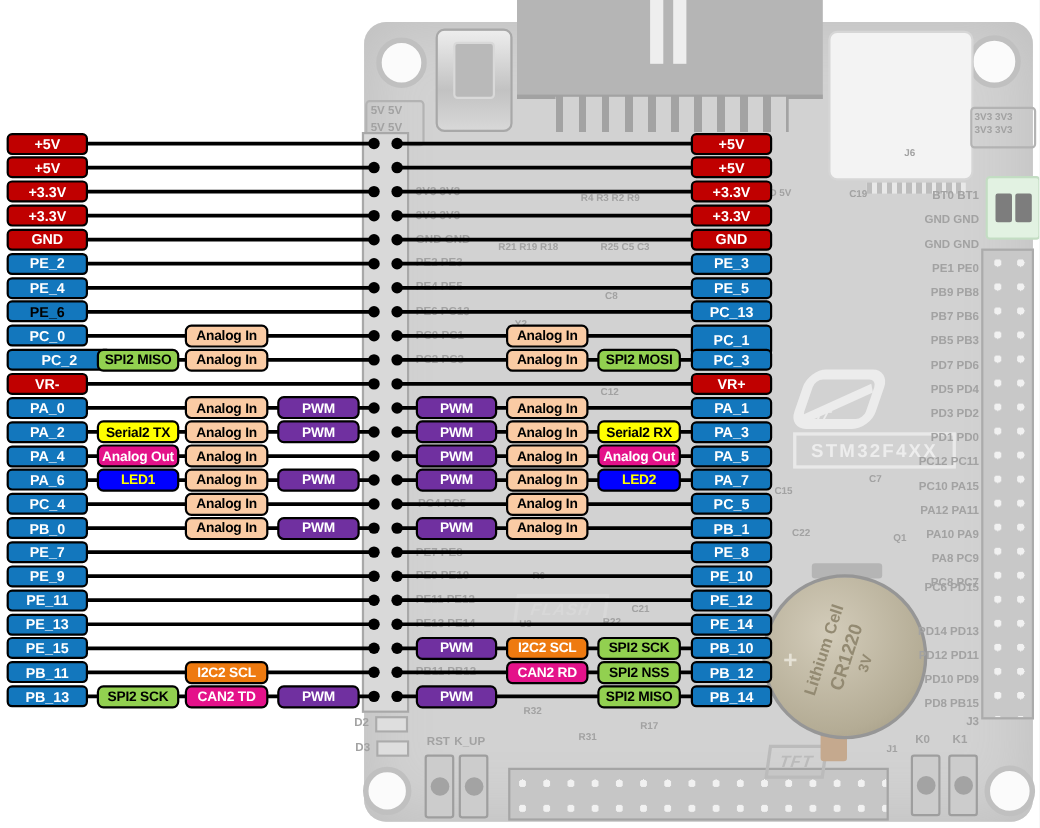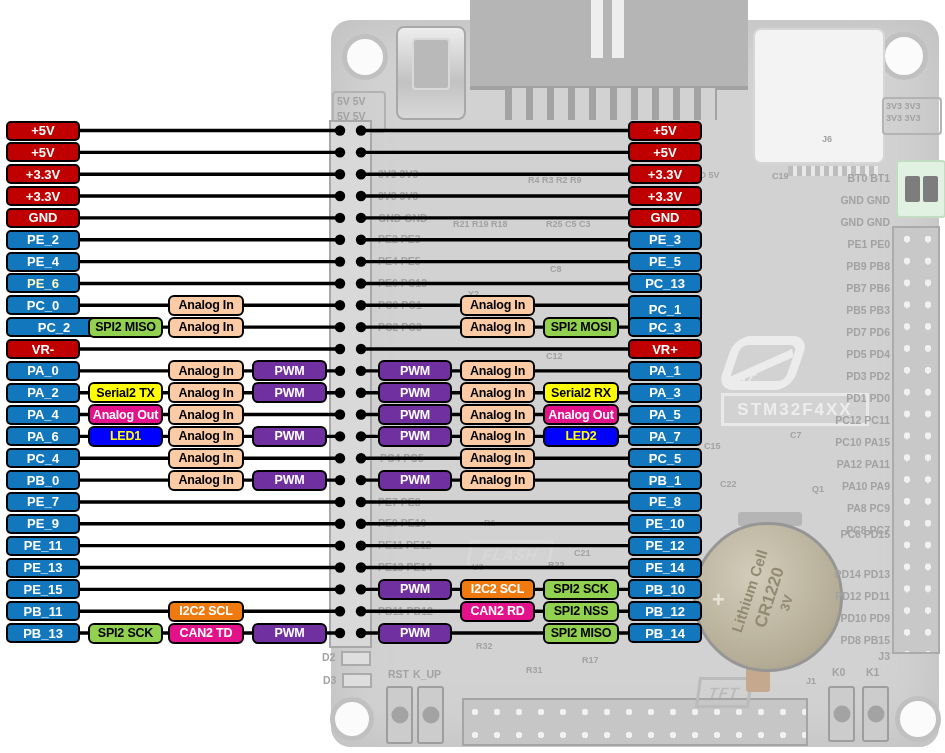--- a/index.html
+++ b/index.html
@@ -296,21 +296,21 @@
       <div class="pin abs" style="left: 6px; top: 164.2px; width: 74px; height: 20px; background: rgb(192, 0, 0); color: rgb(255, 255, 255);">+3.3V</div>
       <div class="pin abs" style="left: 628px; top: 164.2px; width: 74px; height: 20px; background: rgb(192, 0, 0); color: rgb(255, 255, 255);">+3.3V</div>
       <div class="pin abs" style="left: 6px; top: 186.05px; width: 74px; height: 20px; background: rgb(192, 0, 0); color: rgb(255, 255, 255);">+3.3V</div>
       <div class="pin abs" style="left: 628px; top: 186.05px; width: 74px; height: 20px; background: rgb(192, 0, 0); color: rgb(255, 255, 255);">+3.3V</div>
       <div class="pin abs" style="left: 6px; top: 207.9px; width: 74px; height: 20px; background: rgb(192, 0, 0); color: rgb(255, 255, 255);">GND</div>
       <div class="pin abs" style="left: 628px; top: 207.9px; width: 74px; height: 20px; background: rgb(192, 0, 0); color: rgb(255, 255, 255);">GND</div>
       <div class="pin abs" style="left: 6px; top: 229.75px; width: 74px; height: 20px; background: rgb(19, 119, 189); color: rgb(255, 255, 255);">PE_2</div>
       <div class="pin abs" style="left: 628px; top: 229.75px; width: 74px; height: 20px; background: rgb(19, 119, 189); color: rgb(255, 255, 255);">PE_3</div>
       <div class="pin abs" style="left: 6px; top: 251.6px; width: 74px; height: 20px; background: rgb(19, 119, 189); color: rgb(255, 255, 255);">PE_4</div>
       <div class="pin abs" style="left: 628px; top: 251.6px; width: 74px; height: 20px; background: rgb(19, 119, 189); color: rgb(255, 255, 255);">PE_5</div>
-      <div class="pin abs" style="left: 6px; top: 273.45px; width: 74px; height: 20px; background: rgb(19, 119, 189); color: #fef9c3;">PE_6</div>
+      <div class="pin abs" style="left: 6px; top: 273.45px; width: 74px; height: 20px; background: rgb(19, 119, 189); color: #000000;">PE_6</div>
       <div class="pin abs" style="left: 628px; top: 273.45px; width: 74px; height: 20px; background: rgb(19, 119, 189); color: rgb(255, 255, 255);">PC_13</div>
       <div class="pin abs" style="left: 6px; top: 295.3px; width: 74px; height: 20px; background: rgb(19, 119, 189); color: rgb(255, 255, 255);">PC_0</div>
       <div class="pin abs" style="left: 628px; top: 295.3px; width: 74px; height: 29px; background: rgb(19, 119, 189); color: rgb(255, 255, 255);">PC_1</div>
       <div class="func abs" style="left: 168px; top: 294.8px; width: 76px; height: 21px; background: rgb(250, 203, 164); color: rgb(0, 0, 0);">Analog In</div>
       <div class="func abs" style="left: 460px; top: 294.8px; width: 75px; height: 21px; background: rgb(250, 203, 164); color: rgb(0, 0, 0);">Analog In</div>
       <div class="pin abs" style="left: 6px; top: 317.15px; width: 96px; height: 20px; background: rgb(19, 119, 189); color: rgb(255, 255, 255);">PC_2</div>
       <div class="pin abs" style="left: 628px; top: 317.15px; width: 74px; height: 20px; background: rgb(19, 119, 189); color: rgb(255, 255, 255);">PC_3</div>
       <div class="func abs" style="left: 88px; top: 316.65px; width: 75px; height: 21px; background: rgb(146, 208, 80); color: rgb(0, 0, 0);">SPI2 MISO</div>
       <div class="func abs" style="left: 168px; top: 316.65px; width: 76px; height: 21px; background: rgb(250, 203, 164); color: rgb(0, 0, 0);">Analog In</div>
       <div class="func abs" style="left: 460px; top: 316.65px; width: 75px; height: 21px; background: rgb(250, 203, 164); color: rgb(0, 0, 0);">Analog In</div>

